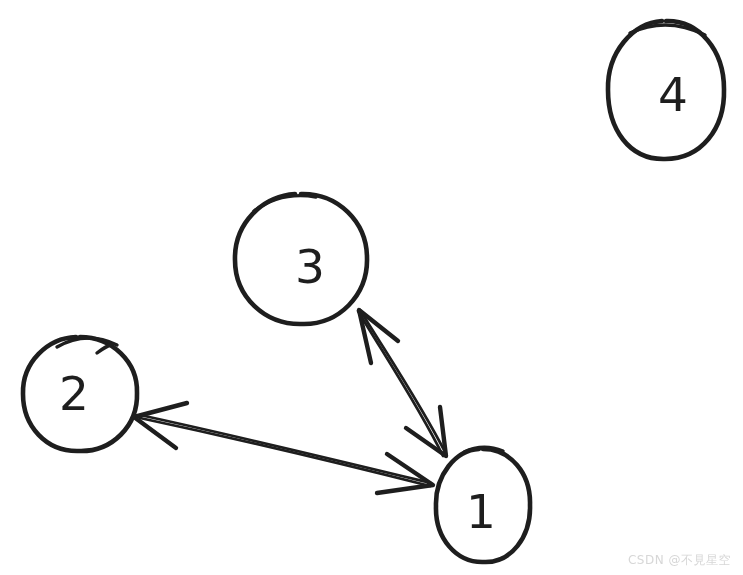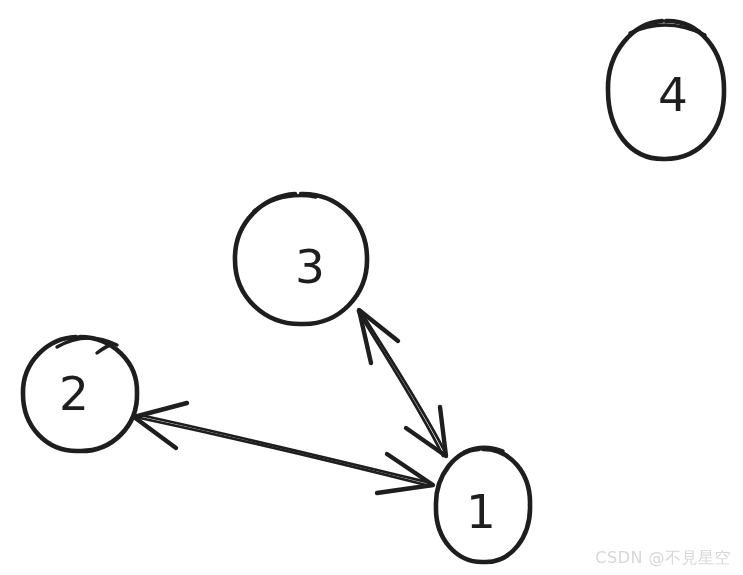--- a/index.html
+++ b/index.html
@@ -29,21 +29,21 @@
   .node-label {
     font-family: "DejaVu Sans", sans-serif;
     font-size: 47px;
     fill: #1e1e1e;
     text-anchor: middle;
   }
   .watermark {
     position: absolute;
     right: 12px;
     bottom: 6px;
-    font-size: 16px;
+    font-size: 12px;
     letter-spacing: 0.5px;
     color: #d7d7d7;
     user-select: none;
   }
 </style>
 </head>
 <body>
 
 <div class="canvas">
   <svg width="743" height="575" viewBox="0 0 743 575">

